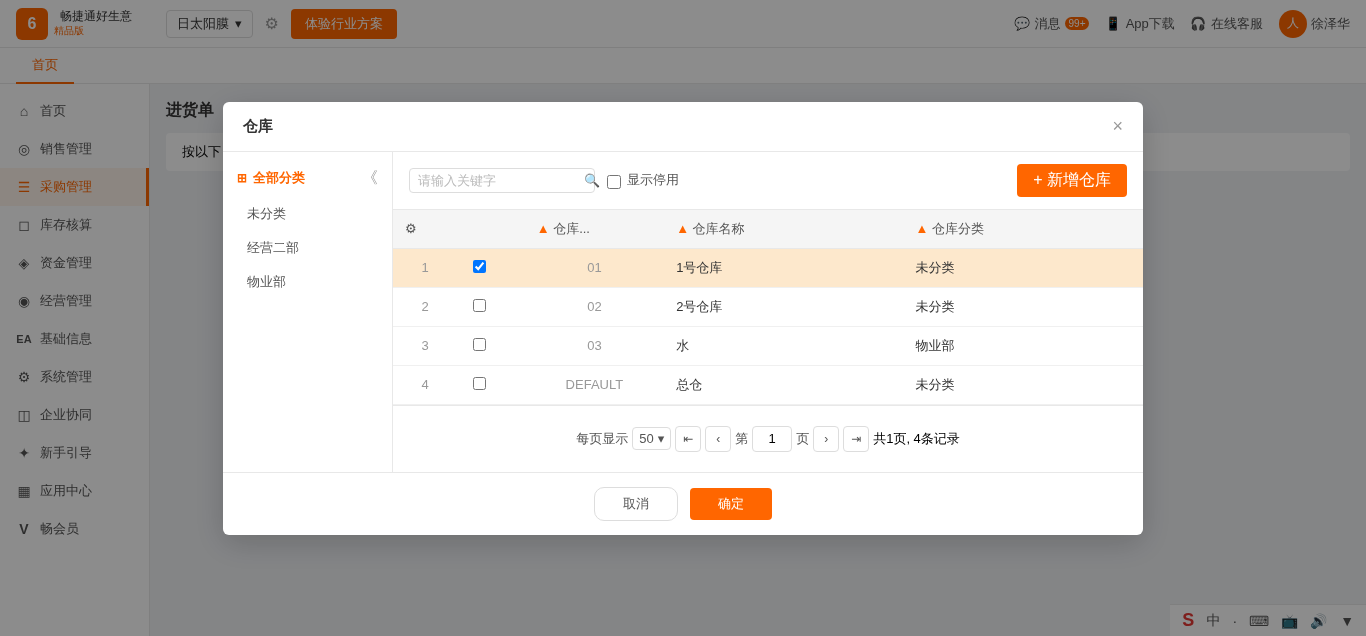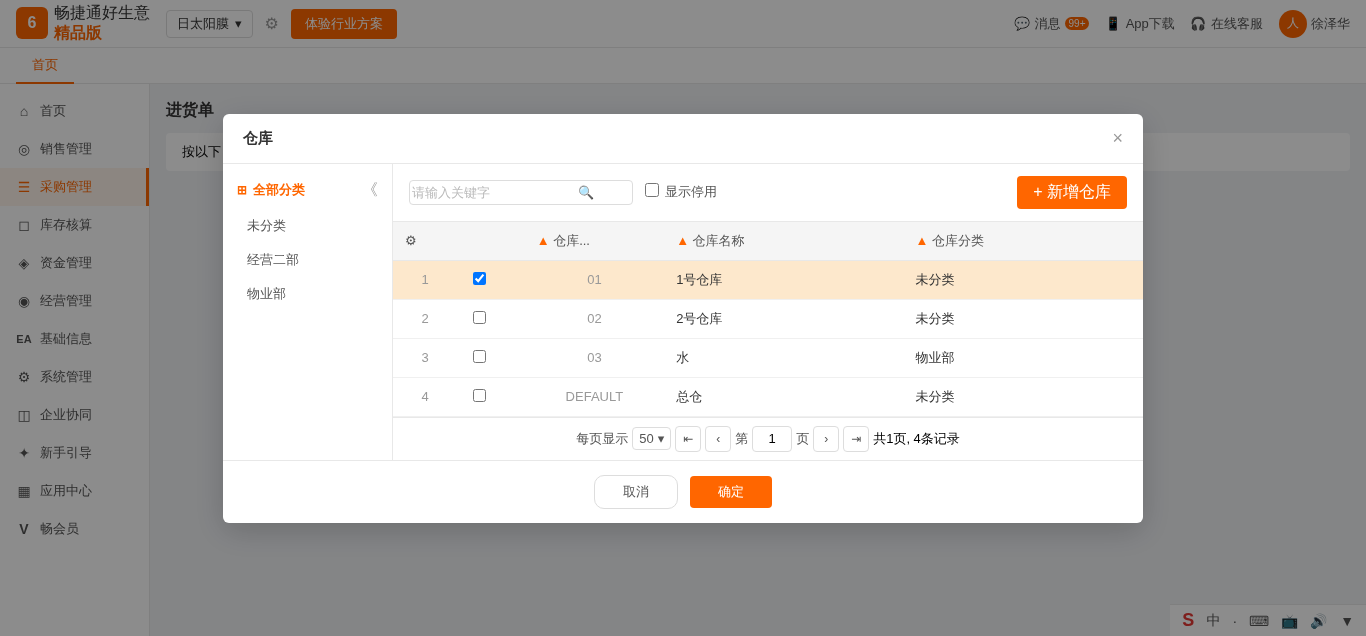--- a/index.html
+++ b/index.html
@@ -22,22 +22,22 @@
       width: 150px;
     }
     .logo-icon {
       width: 32px; height: 32px;
       background: #f60;
       border-radius: 6px;
       display: flex; align-items: center; justify-content: center;
       color: #fff; font-weight: bold; font-size: 16px;
       margin-right: 6px;
     }
-    .logo-text { font-size: 16px; color: #333; line-height: 1.3; }
-    .logo-sub { font-size: 16px; color: #f60; font-weight: bold; }
+    .logo-text { font-size: 12px; color: #333; line-height: 1.3; margin-left: 6px; }
+    .logo-sub { font-size: 10px; color: #f60; }
 
     .header-middle {
       flex: 1;
       display: flex;
       align-items: center;
       gap: 12px;
     }
     .company-selector {
       display: flex; align-items: center;
       border: 1px solid #ddd; border-radius: 4px;
@@ -160,29 +160,29 @@
       overflow: hidden;
     }
     .modal-toolbar {
       display: flex; align-items: center; justify-content: space-between;
       padding: 12px 16px;
       border-bottom: 1px solid #e8e8e8;
     }
     .search-box {
       display: flex; align-items: center;
       border: 1px solid #ddd; border-radius: 4px;
-      padding: 4px 2px; gap: 6px; width: 224px;
+      padding: 4px 8px; gap: 6px; width: 186px;
     }
     .search-input {
       border: none; outline: none; font-size: 13px; width: 160px;
       color: #333;
     }
     .search-input::placeholder { color: #bbb; }
     .search-icon { color: #999; cursor: pointer; }
-    .show-disabled { display: flex; align-items: flex-start; gap: 6px; font-size: 13px; color: #555; }
+    .show-disabled { display: flex; align-items: flex-end; gap: 6px; font-size: 13px; color: #555; }
     .checkbox { width: 14px; height: 14px; border: 1px solid #ddd; cursor: pointer; }
     .add-btn {
       background: #f60; color: #fff; border: none;
       border-radius: 4px; padding: 6px 16px; cursor: pointer; font-size: 16px;
     }
 
     
     .modal-table { flex: 1; overflow: auto; }
     table { width: 100%; border-collapse: collapse; }
     thead tr { background: #f5f5f5; }
@@ -199,21 +199,21 @@
 
     .col-settings { width: 40px; }
     .col-check { width: 36px; }
     .col-id { width: 80px; }
     .col-name { width: 140px; }
     .col-cat { width: 140px; }
 
     
     .modal-pagination {
       display: flex; align-items: center; justify-content: center;
-      padding: 8px 16px;
+      padding: 20px 16px;
       border-top: 1px solid #e8e8e8;
       gap: 4px; font-size: 13px; color: #555;
     }
     .page-select {
       border: 1px solid #ddd; border-radius: 4px;
       padding: 3px 6px; font-size: 13px; cursor: pointer;
       display: flex; align-items: center; gap: 4px;
     }
     .page-nav-btn {
       width: 26px; height: 26px;

